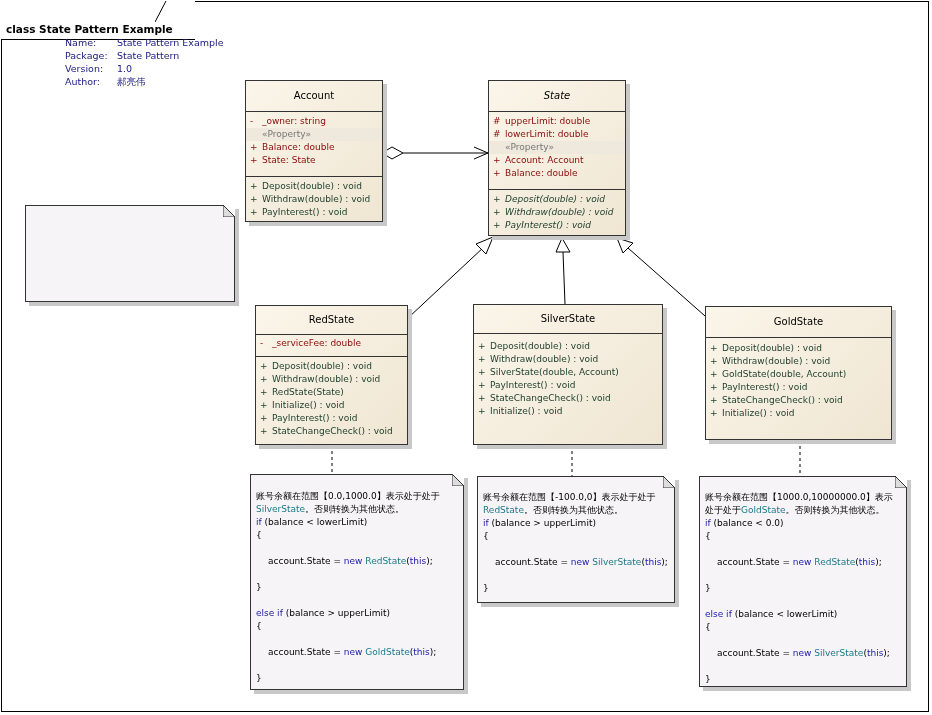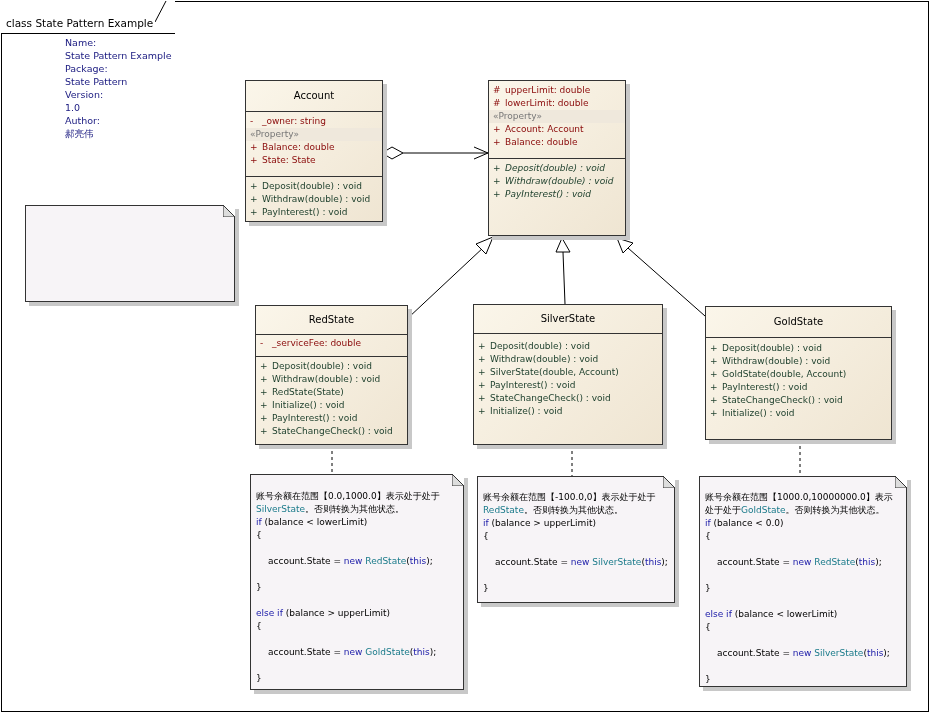--- a/index.html
+++ b/index.html
@@ -1,31 +1,31 @@
 <!DOCTYPE html>
 <html><head>
 <meta charset="utf-8">
 <style>
   html,body{margin:0;padding:0;background:#fff;}
   body{width:932px;height:715px;position:relative;overflow:hidden;font-family:"DejaVu Sans","Liberation Sans",sans-serif;font-size:9px;}
   .frame{position:absolute;left:1px;top:1px;width:928px;height:711px;border:1px solid #000;box-sizing:border-box;}
-  .frame-tab{position:absolute;left:1px;top:1px;height:20px;border-bottom:1px solid #000;background:#fff;padding:12px 22px 0 5px;line-height:20px;font-size:10.5px;color:#000;}
+  .frame-tab{position:absolute;left:1px;top:1px;height:20px;border-bottom:1px solid #000;background:#fff;padding:18px 22px 0 5px;line-height:20px;font-size:10.5px;color:#000;font-weight:bold;}
   .frame-tab-corner{position:absolute;left:155px;top:1px;}
   .meta{position:absolute;left:65px;top:36px;font-size:9.5px;color:#1a1a80;line-height:13px;}
-  .meta-row{display:flex;flex-direction:column;}
+  .meta-row{display:flex;}
   .meta-label{width:52px;}
   .cls{position:absolute;border:1px solid #333;background:linear-gradient(135deg,#fbf6ea 0%,#efe5d2 100%);box-shadow:4px 4px 0 #c8c8c8;box-sizing:border-box;color:#1a3d2a;}
   .cls-name{text-align:center;font-size:10px;color:#000;border-bottom:1px solid #333;}
   .cls-name.italic{font-style:italic;}
   .sec{border-bottom:1px solid #333;padding:3px 0;}
   .sec:last-child{border-bottom:none;}
   .row{display:flex;line-height:13px;font-size:9px;white-space:nowrap;}
   .vis{width:16px;padding-left:4px;box-sizing:border-box;}
   .attr{color:#8a0a0a;}
-  .stereo{color:#777;background:#efe8dc;padding-left:4px;line-height:13px;font-size:9px;}
+  .stereo{color:#777;background:#efe8dc;padding-left:16px;line-height:13px;font-size:9px;}
   .op{color:#1a3d2a;}
   .op.italic{font-style:italic;}
   .note{position:absolute;background:#f7f4f7;border:1px solid #333;box-shadow:4px 4px 0 #c8c8c8;box-sizing:border-box;font-size:9px;color:#000;padding:4px 5px;line-height:13px;}
   .note .fold{position:absolute;right:-1px;top:-1px;width:12px;height:12px;background:#fff;}
   .note-code{line-height:13px;}
   .kw{color:#1a1aa8;}
   .ty{color:#1a7a8a;}
   svg.conn{position:absolute;left:0;top:0;}
 </style>
 </head>
@@ -107,20 +107,21 @@
         <span>Withdraw(double) : void</span>
       </div>
     <div class="row op">
         <span class="vis">+</span>
         <span>PayInterest() : void</span>
       </div>
   </div>
 </div>
 
 <div class="cls" style="left:488px;top:80px;width:138px;height:156px;">
+  <div class="cls-name italic" style="line-height:30px;">State</div>
   <div class="sec">
     <div class="row attr">
         <span class="vis">#</span>
         <span>upperLimit:  double</span>
       </div>
     <div class="row attr">
         <span class="vis">#</span>
         <span>lowerLimit:  double</span>
       </div>
     <div class="stereo">«Property»</div>

